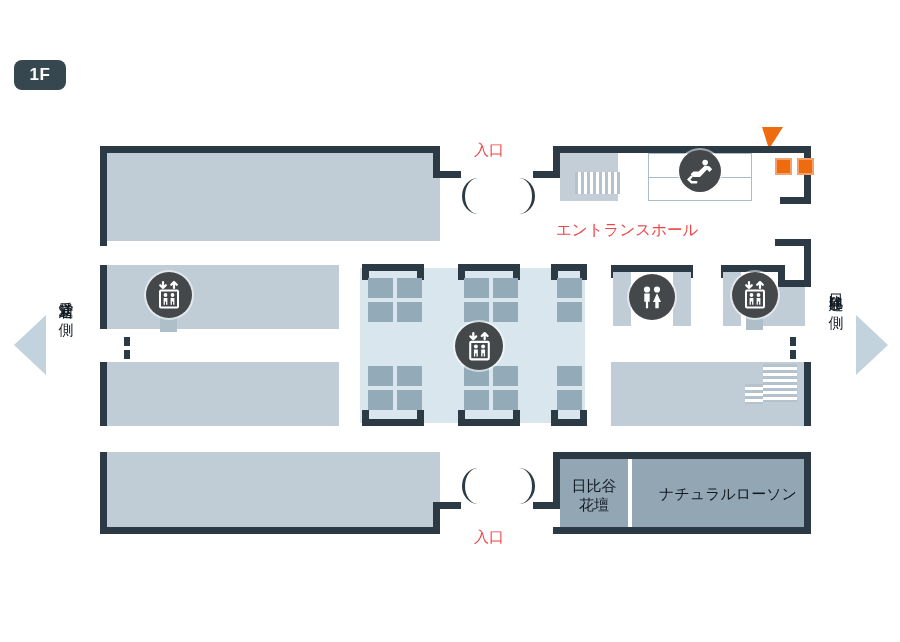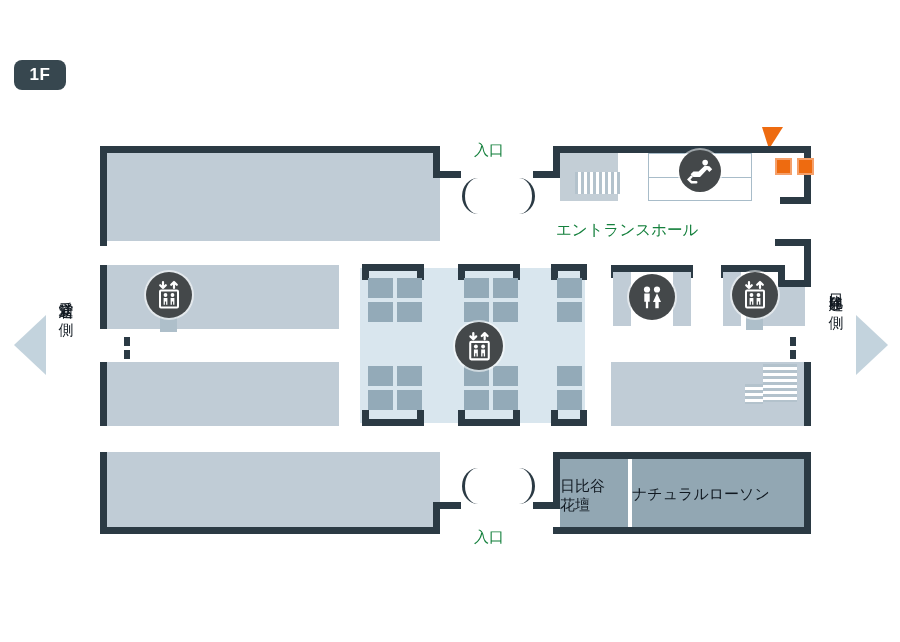--- a/index.html
+++ b/index.html
@@ -49,24 +49,24 @@
 
   
   .icon-circle{
     position:absolute;border-radius:50%;background:#44484a;
     display:flex;align-items:center;justify-content:center;
     box-shadow:0 0 0 2px rgba(255,255,255,.55);
   }
   .icon-pillar{position:absolute;background:#aebfca;}
 
   
-  .lbl{position:absolute;color:#15803d;white-space:nowrap;}
+  .lbl{position:absolute;color:#ef4444;white-space:nowrap;}
   .lbl-entrance{font-size:15px;}
   .lbl-hall{font-size:15.5px;}
-  .lbl-shop{font-size:15px;color:#101820;line-height:1.25;}
+  .lbl-shop{font-size:15px;color:#101820;text-align:center;line-height:1.25;}
   .vlabel{
     position:absolute;writing-mode:vertical-rl;text-orientation:upright;
     font-size:15px;color:#101820;letter-spacing:1px;
   }
 
   
   .tri-left{position:absolute;width:0;height:0;
     border-top:30px solid transparent;border-bottom:30px solid transparent;
     border-right:32px solid #c3d3dd;}
   .tri-right{position:absolute;width:0;height:0;

